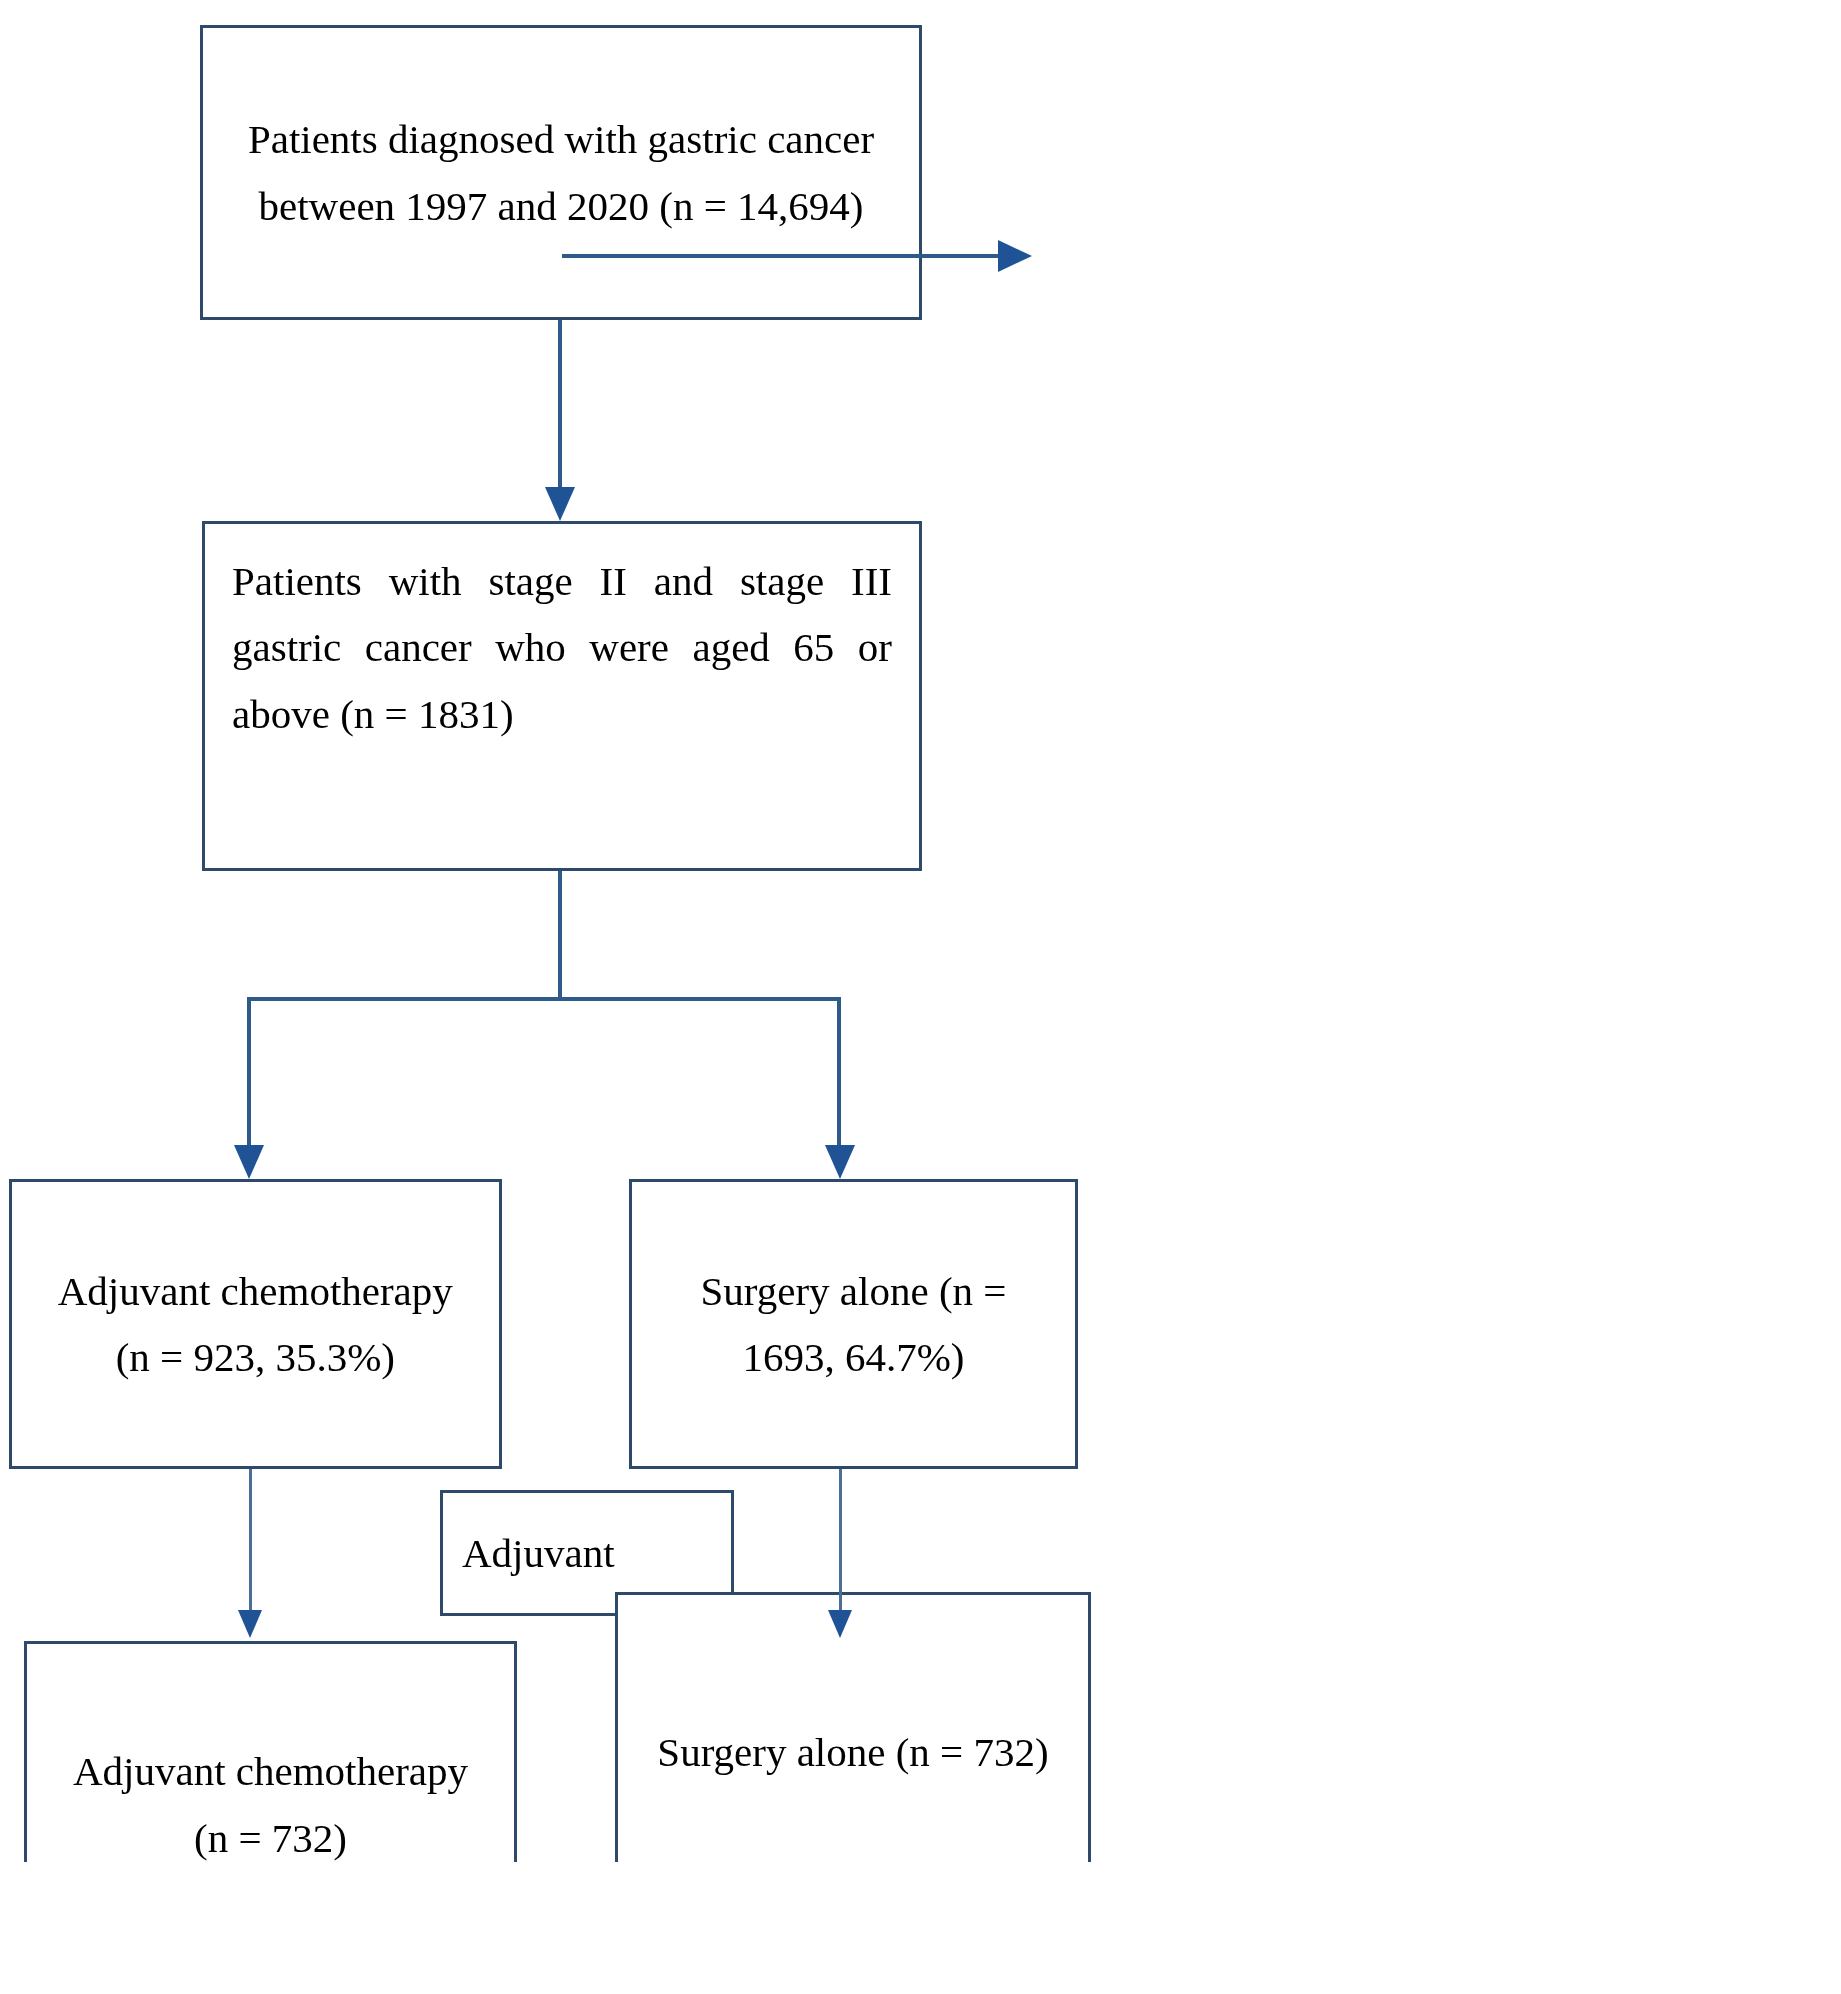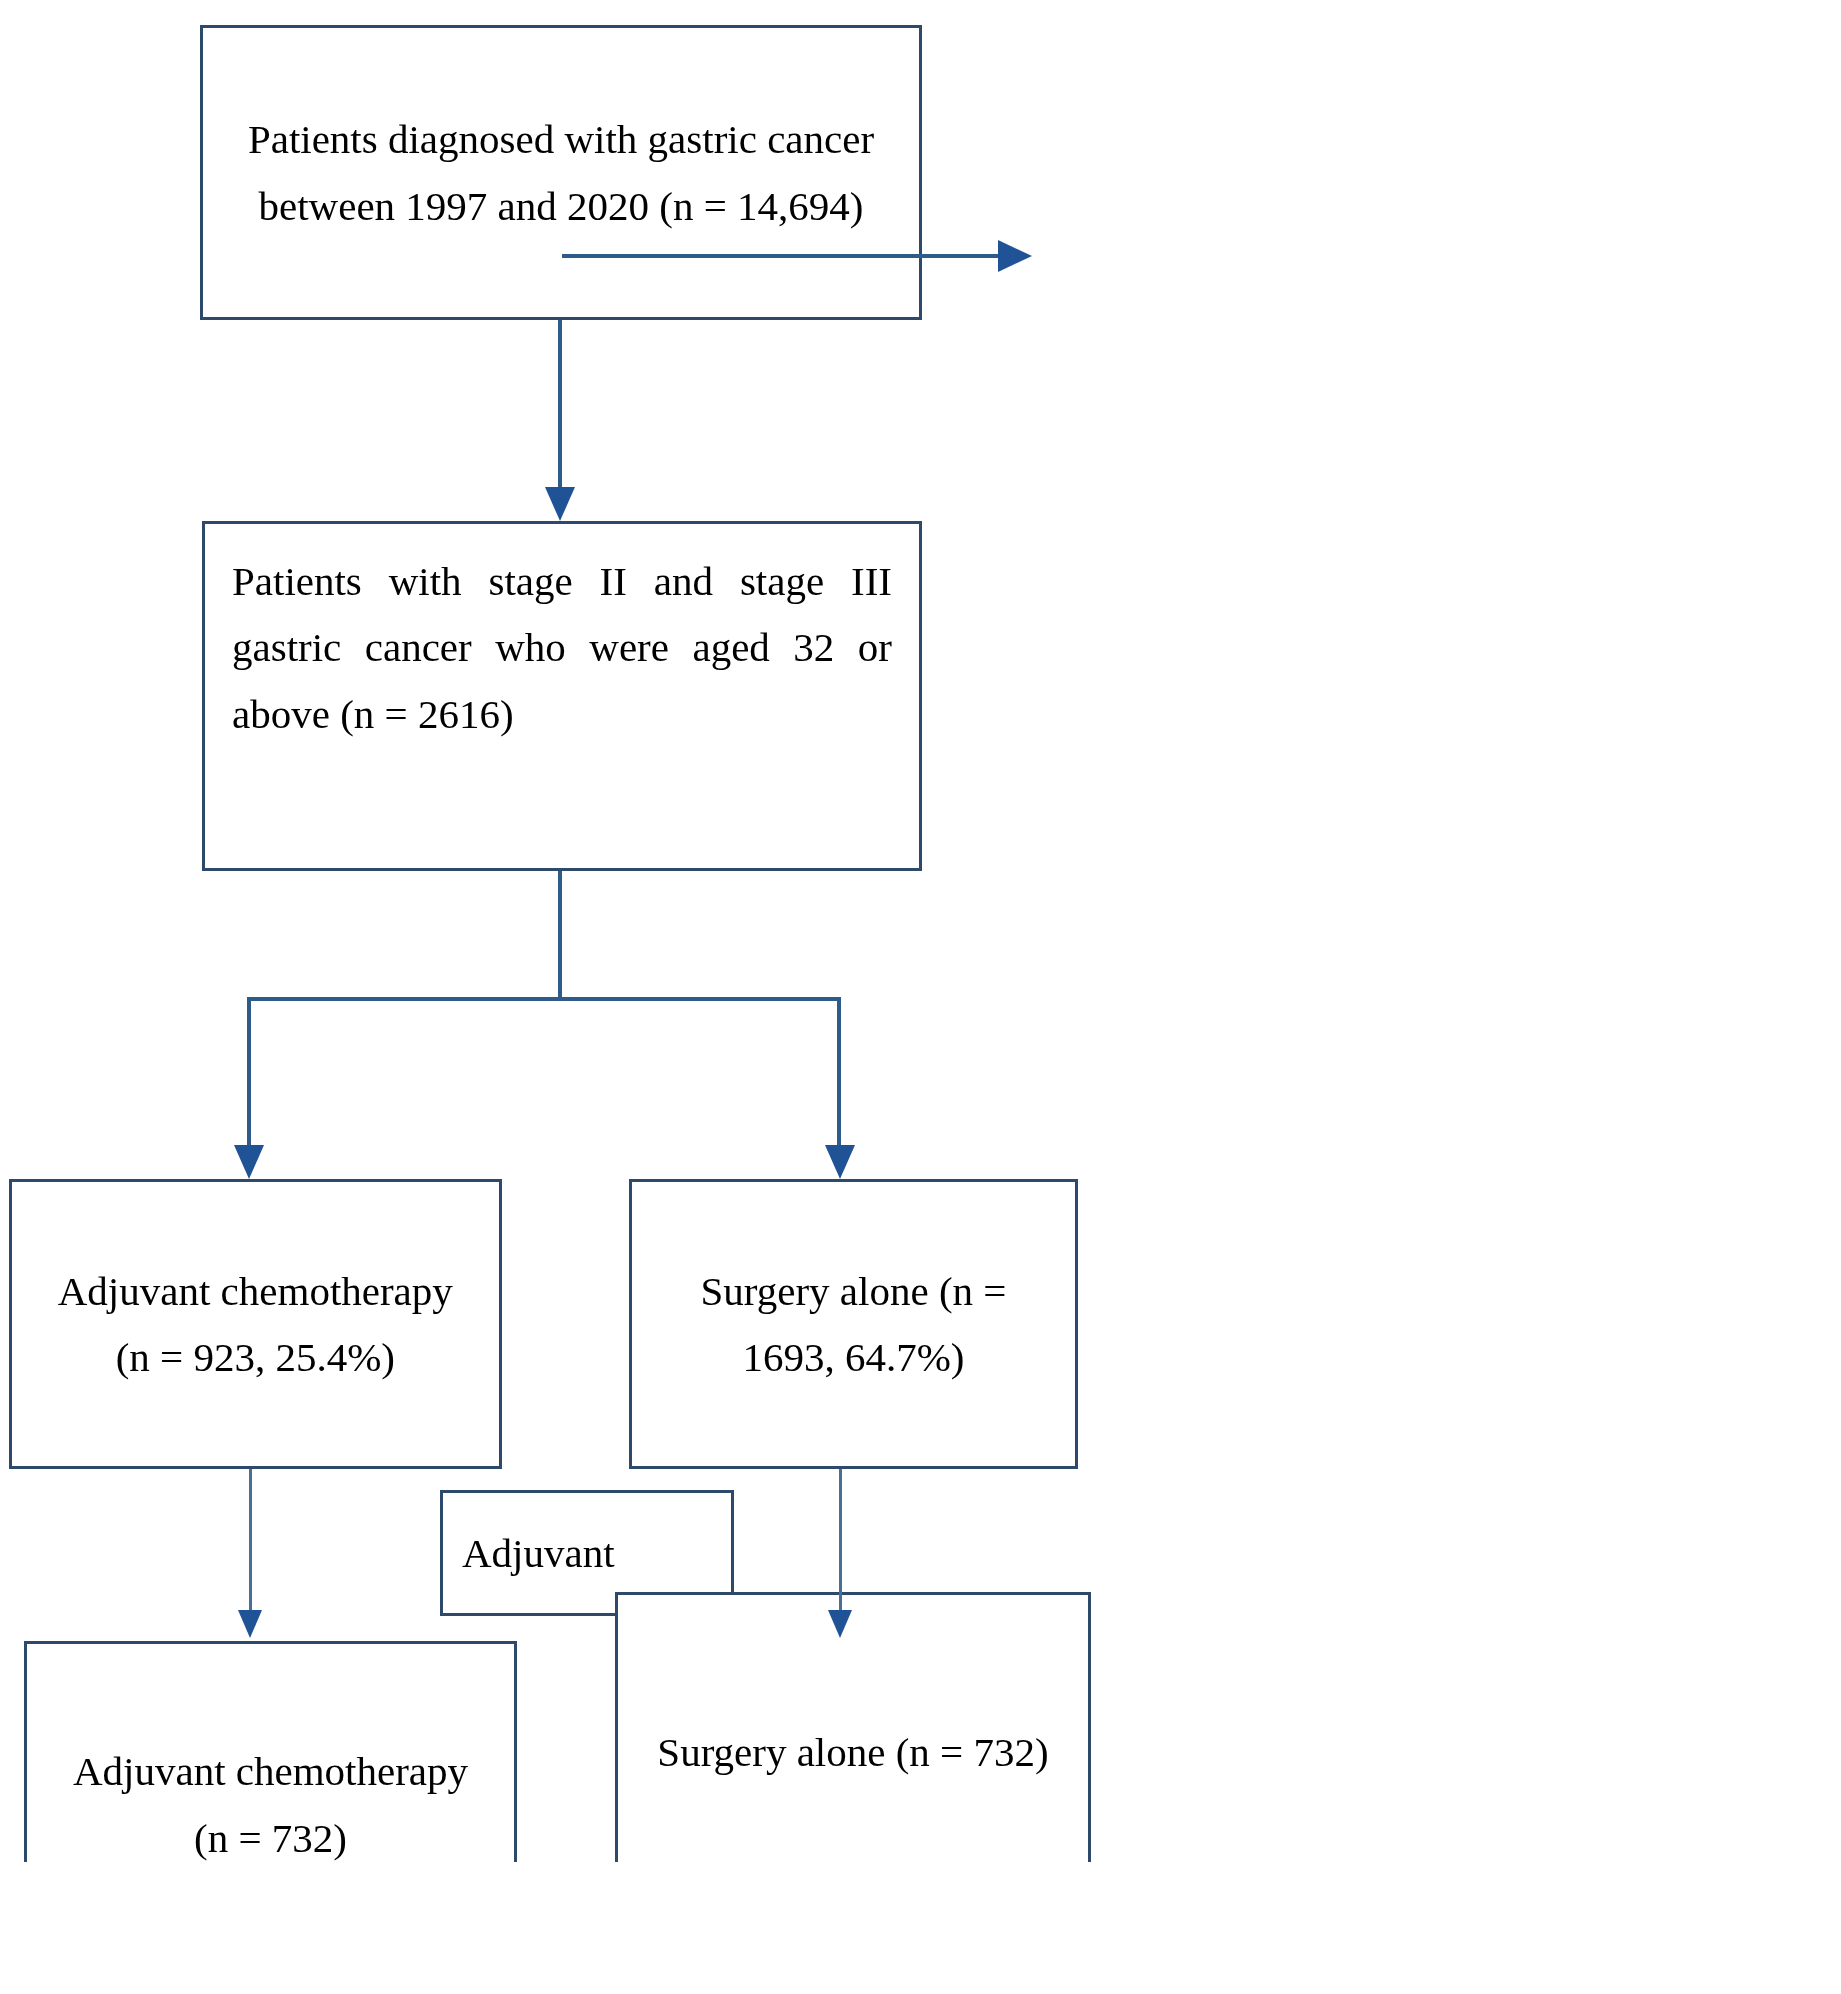--- a/index.html
+++ b/index.html
@@ -113,25 +113,25 @@
 <body>
 
 <div id="canvas">
 
   <div class="node center" id="node-diagnosed">
     <div class="txt">Patients diagnosed with gastric cancer between 1997 and 2020 (n = 14,694)</div>
   </div>
 
 
   <div class="node just" id="node-eligible">
-    <div class="txt">Patients with stage II and stage III gastric cancer who were aged 32 or above (n = 2616)</div>
+    <div class="txt">Patients with stage II and stage III gastric cancer who were aged 65 or above (n = 1831)</div>
   </div>
 
   <div class="node center" id="node-chemo-pre">
-    <div class="txt">Adjuvant chemotherapy (n = 923, 25.4%)</div>
+    <div class="txt">Adjuvant chemotherapy (n = 923, 35.3%)</div>
   </div>
 
   <div class="node center" id="node-surgery-pre">
     <div class="txt">Surgery alone (n = 1693, 64.7%)</div>
   </div>
 
   <div class="node" id="node-matching">
     <div class="txt">Adjuvant</div>
   </div>
 

